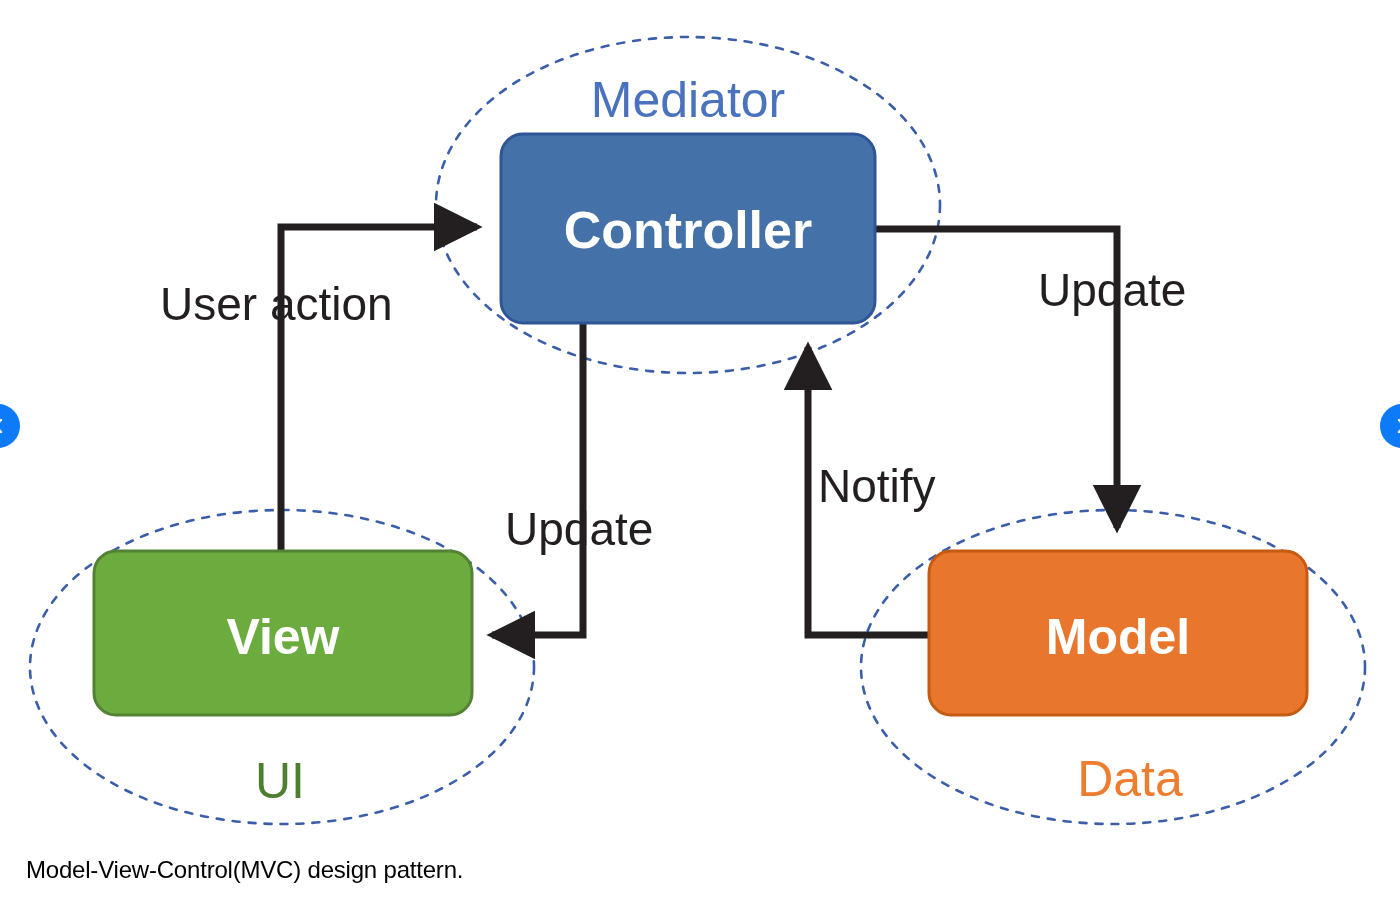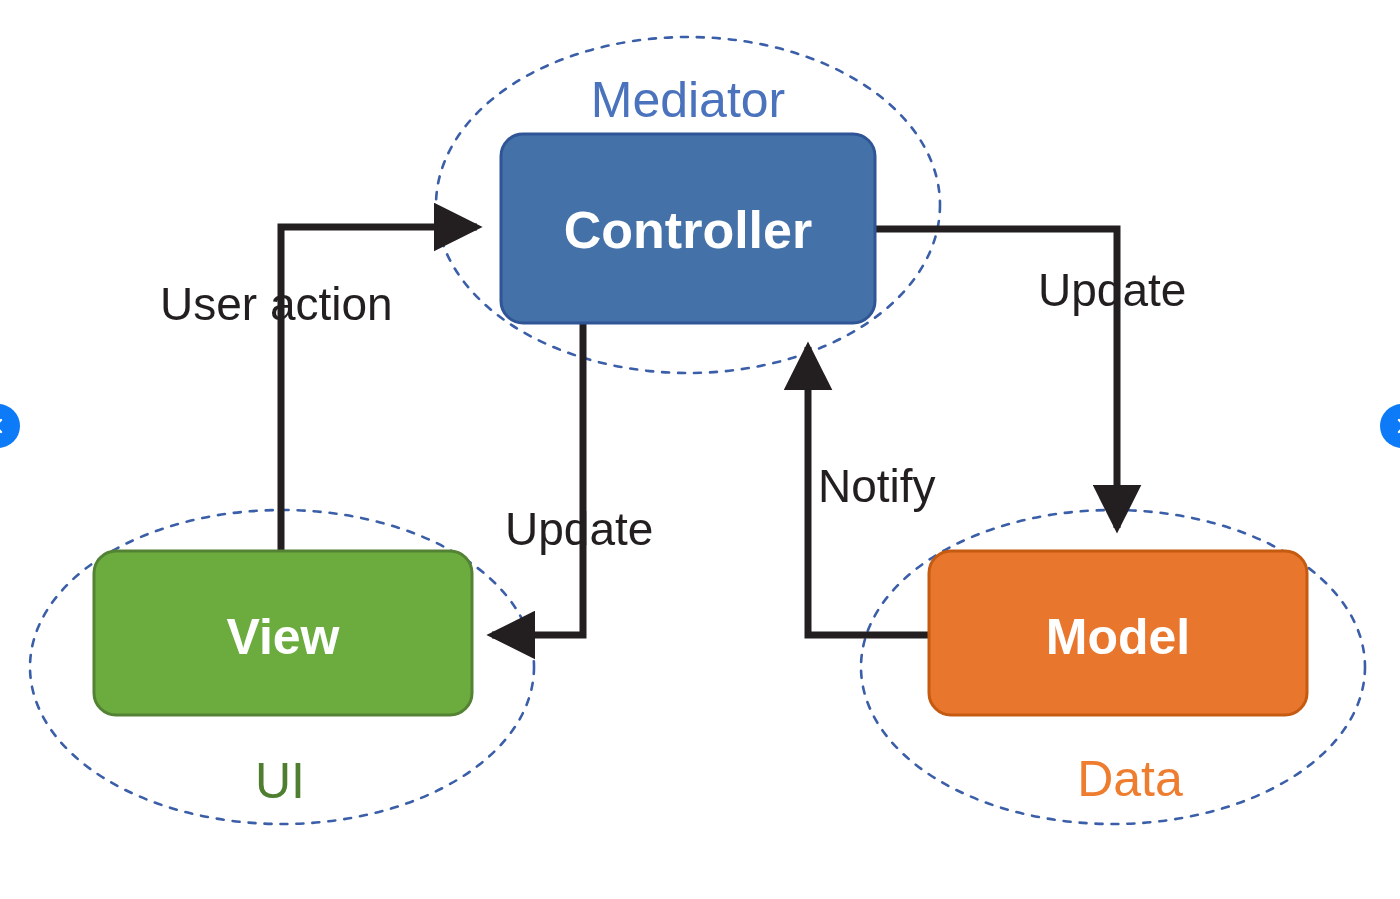--- a/index.html
+++ b/index.html
@@ -113,14 +113,15 @@
   </div>
 
   <div class="carousel-btn carousel-next">
     <span>
       <svg width="18" height="18" viewBox="0 0 18 18">
         <path d="M 6 3 L 12 9 L 6 15" fill="none" stroke="#ffffff" stroke-width="2.4" stroke-linecap="round" stroke-linejoin="round"></path>
       </svg>
     </span>
   </div>
 
+  <div class="caption">Model-View-Control(MVC) design pattern.</div>
 
 </div>
 
 </body></html>

